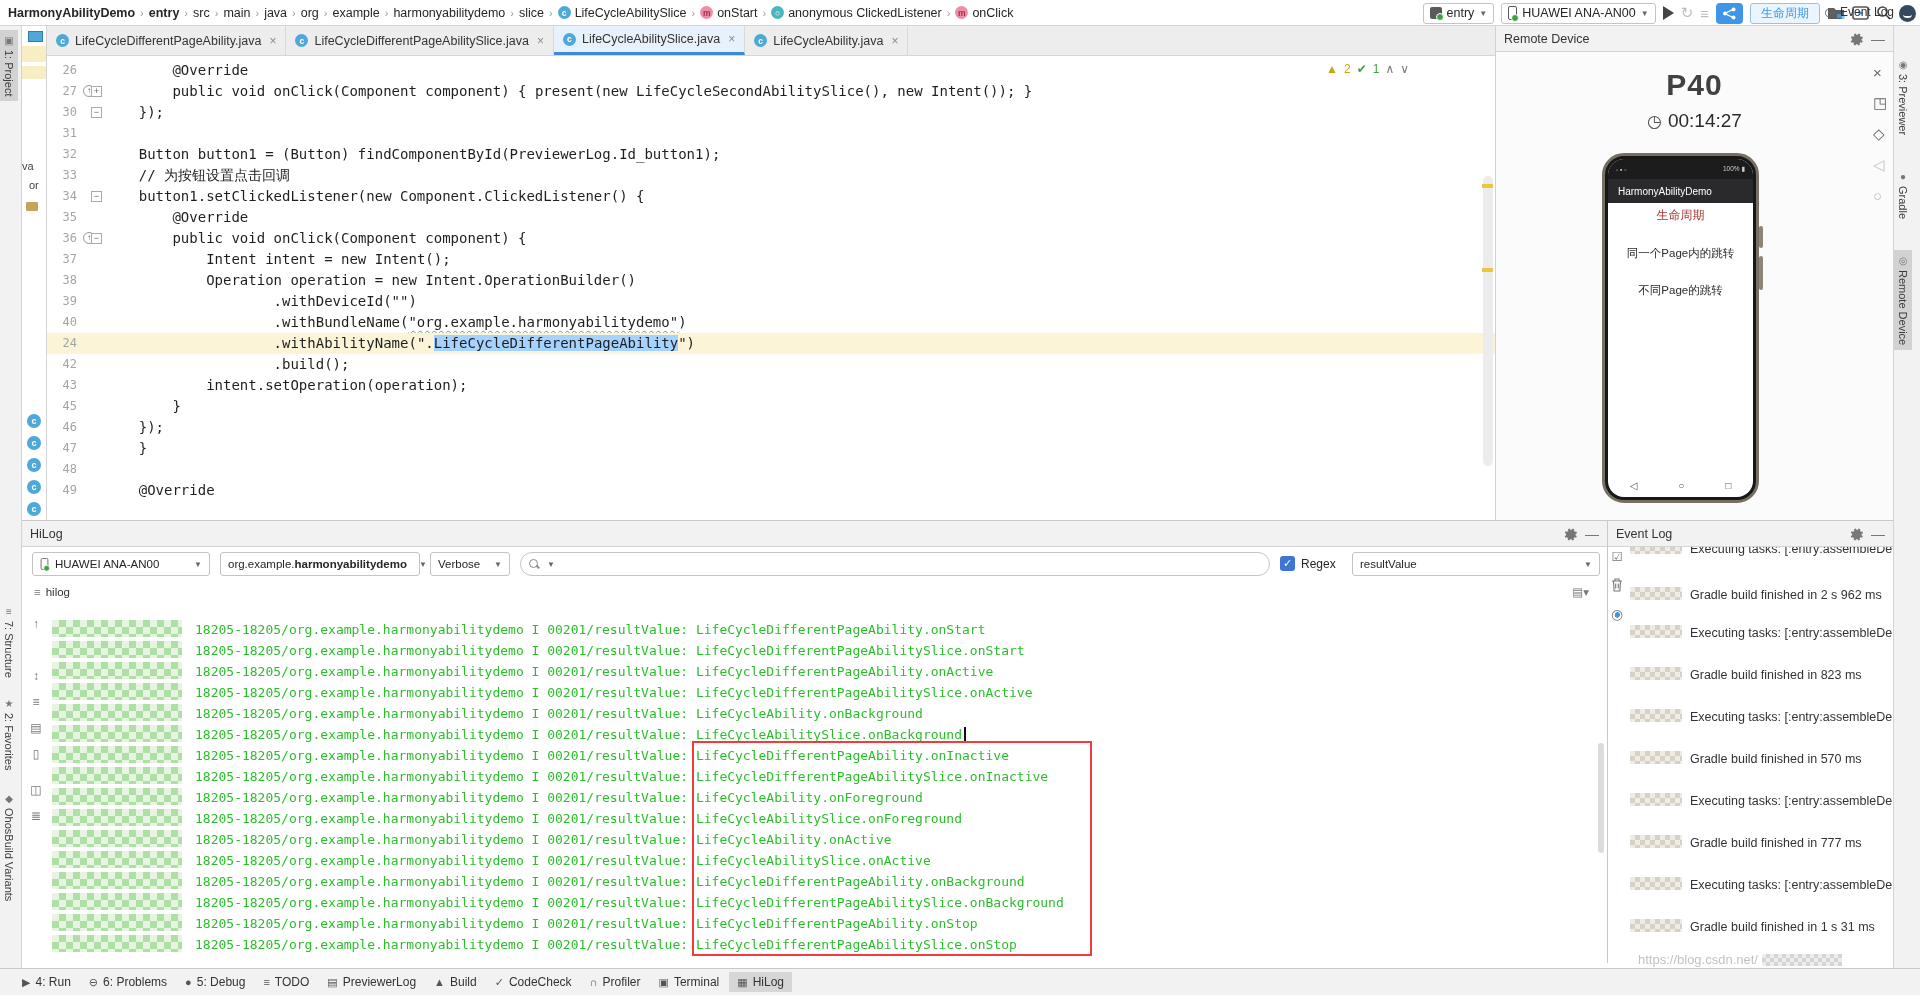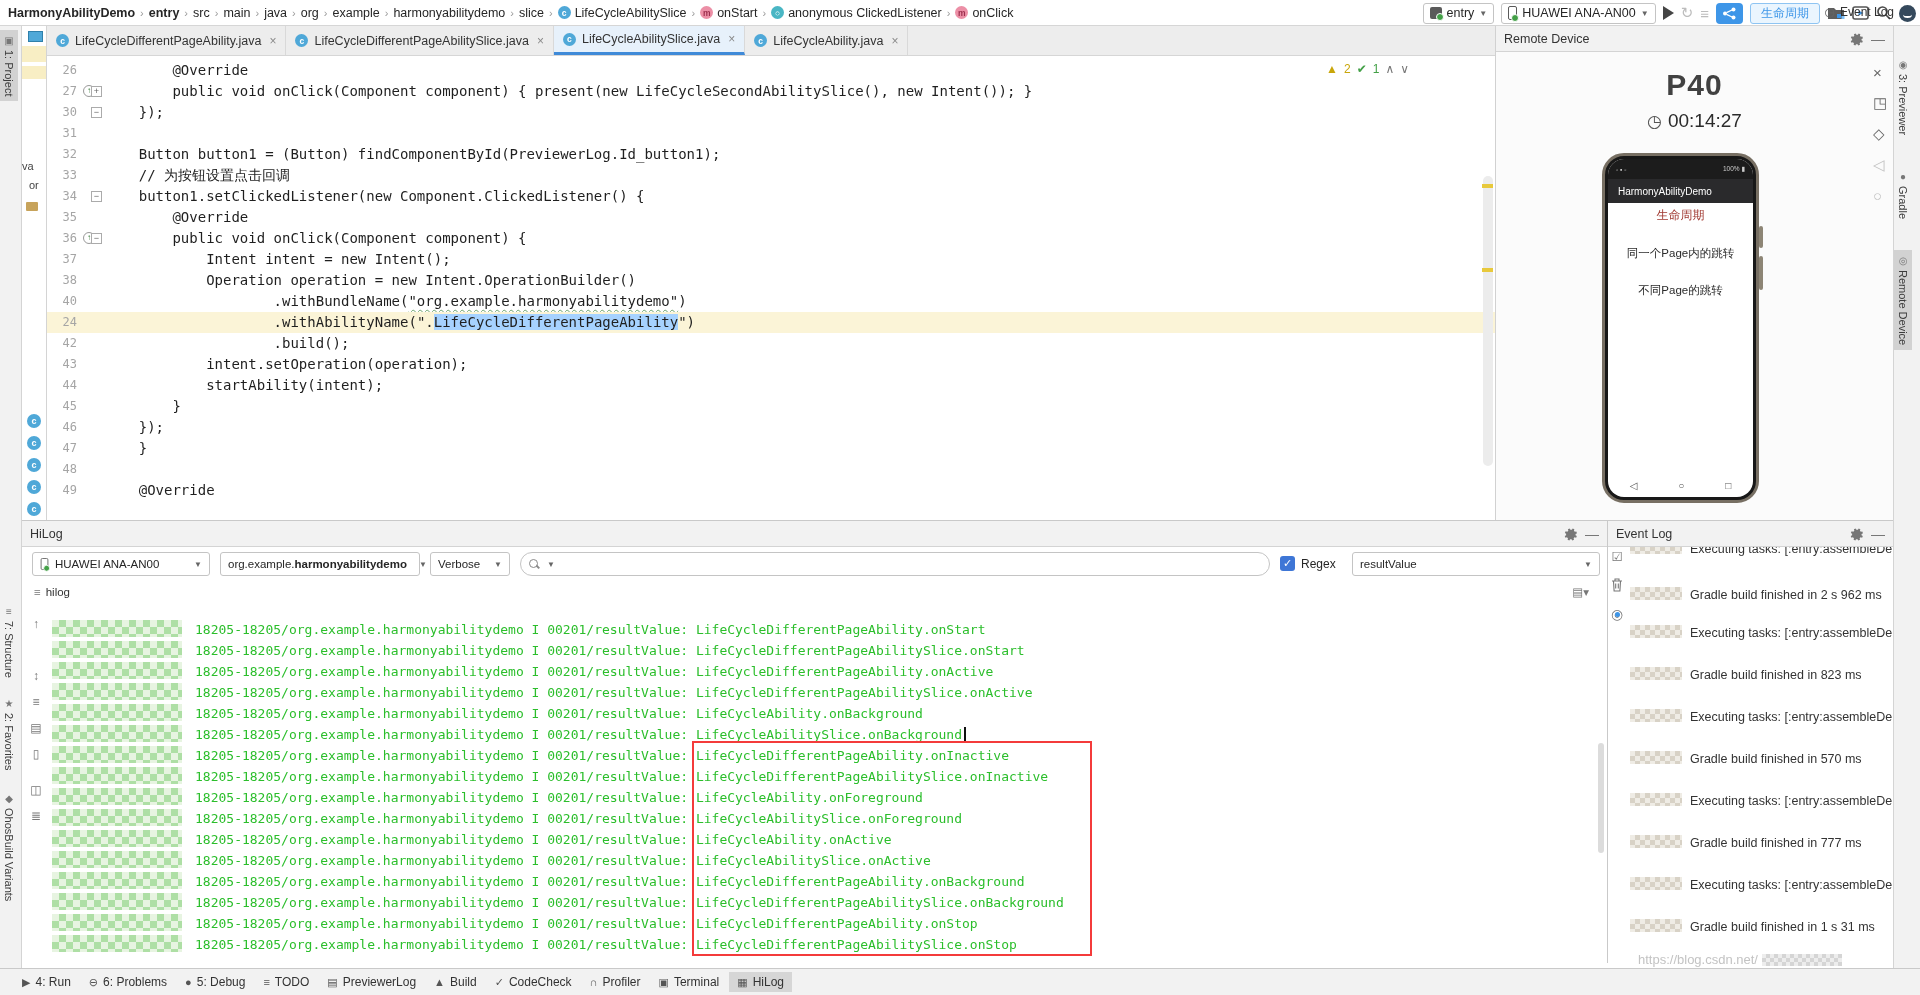--- a/index.html
+++ b/index.html
@@ -295,25 +295,25 @@
         <div class="crow"><span class="num">27</span><span class="ovr">↑</span><span class="fold">+</span><span class="ct"><span>        </span><span class="tk-k">public void </span><span>onClick(Component component) { present(</span><span class="tk-k">new </span><span>LifeCycleSecondAbilitySlice(), </span><span class="tk-k">new </span><span>Intent()); }</span></span></div>
         <div class="crow"><span class="num">30</span><span class="fold">−</span><span class="ct"><span>    });</span></span></div>
         <div class="crow"><span class="num">31</span><span class="ct"></span></div>
         <div class="crow"><span class="num">32</span><span class="ct"><span>    Button button1 = (Button) findComponentById(PreviewerLog.</span><span class="tk-f">Id_button1</span><span>);</span></span></div>
         <div class="crow"><span class="num">33</span><span class="ct"><span>    </span><span class="tk-cm">// 为按钮设置点击回调</span></span></div>
         <div class="crow"><span class="num">34</span><span class="fold">−</span><span class="ct"><span>    button1.setClickedListener(</span><span class="tk-g">new Component.ClickedListener() </span><span>{</span></span></div>
         <div class="crow"><span class="num">35</span><span class="ct"><span>        </span><span class="tk-a">@Override</span></span></div>
         <div class="crow"><span class="num">36</span><span class="ovr">↑</span><span class="fold">−</span><span class="ct"><span>        </span><span class="tk-k">public void </span><span>onClick(Component component) {</span></span></div>
         <div class="crow"><span class="num">37</span><span class="ct"><span>            Intent intent = </span><span class="tk-k">new </span><span>Intent();</span></span></div>
         <div class="crow"><span class="num">38</span><span class="ct"><span>            Operation operation = </span><span class="tk-k">new </span><span>Intent.OperationBuilder()</span></span></div>
+        <div class="crow"><span class="num">39</span><span class="ct"><span>                    .withDeviceId(</span><span class="tk-s">""</span><span>)</span></span></div>
         <div class="crow"><span class="num">40</span><span class="ct"><span>                    .withBundleName(</span><span class="tk-sw">"org.example.harmonyabilitydemo"</span><span>)</span></span></div>
         <div class="crow cur"><span class="num">24</span><span class="ct"><span>                    .withAbilityName(</span><span class="tk-s">".</span><span class="tk-sel">LifeCycleDifferentPageAbility</span><span class="tk-s">"</span><span>)</span></span></div>
         <div class="crow"><span class="num">42</span><span class="ct"><span>                    .build();</span></span></div>
         <div class="crow"><span class="num">43</span><span class="ct"><span>            intent.setOperation(operation);</span></span></div>
-        <div class="crow"><span class="num">44</span><span class="ct"><span>            startAbility(intent);</span></span></div>
         <div class="crow"><span class="num">45</span><span class="ct"><span>        }</span></span></div>
         <div class="crow"><span class="num">46</span><span class="ct"><span>    });</span></span></div>
         <div class="crow"><span class="num">47</span><span class="ct"><span>    }</span></span></div>
         <div class="crow"><span class="num">48</span><span class="ct"></span></div>
         <div class="crow"><span class="num">49</span><span class="ct"><span>    </span><span class="tk-a">@Override</span></span></div>
       </div>
     <div id="inspect">
       <span class="w">▲</span>
       <span class="w">2</span>
       <span class="g">✔</span>

